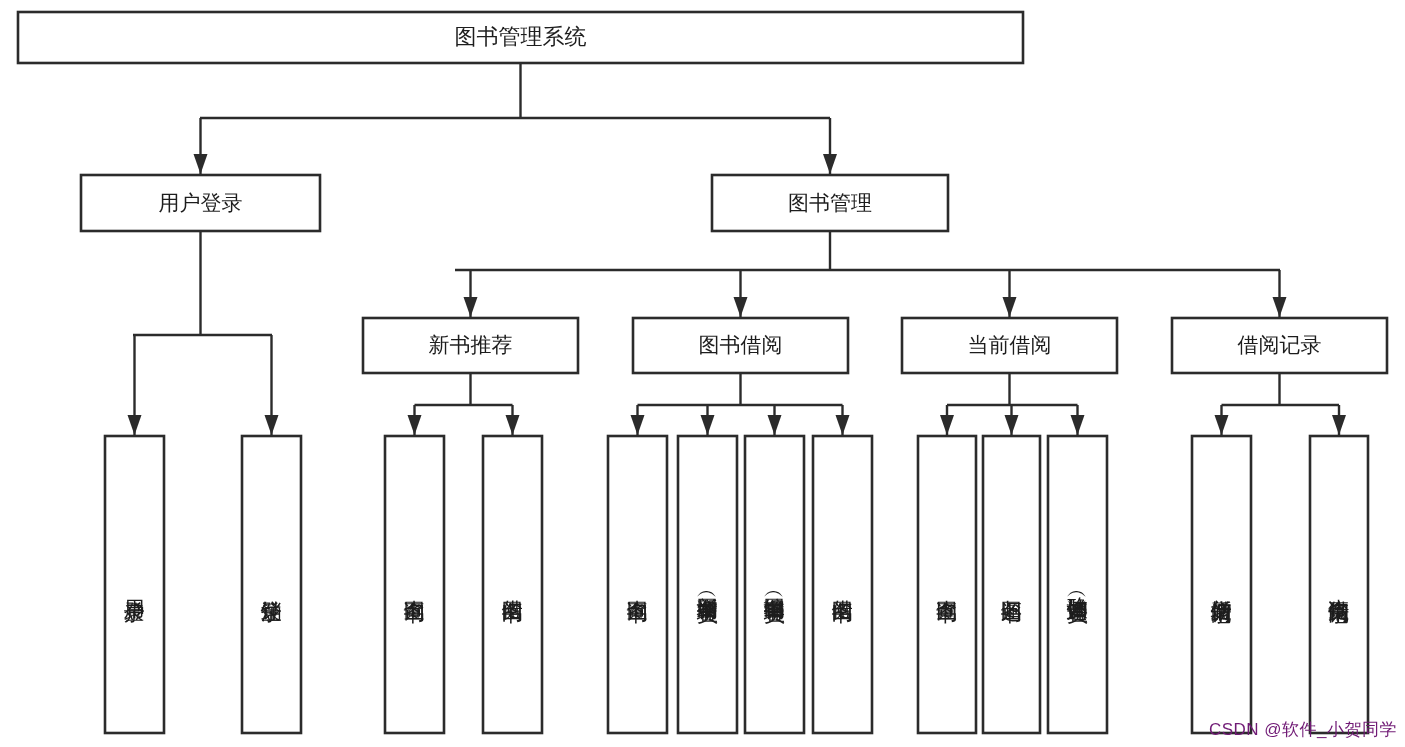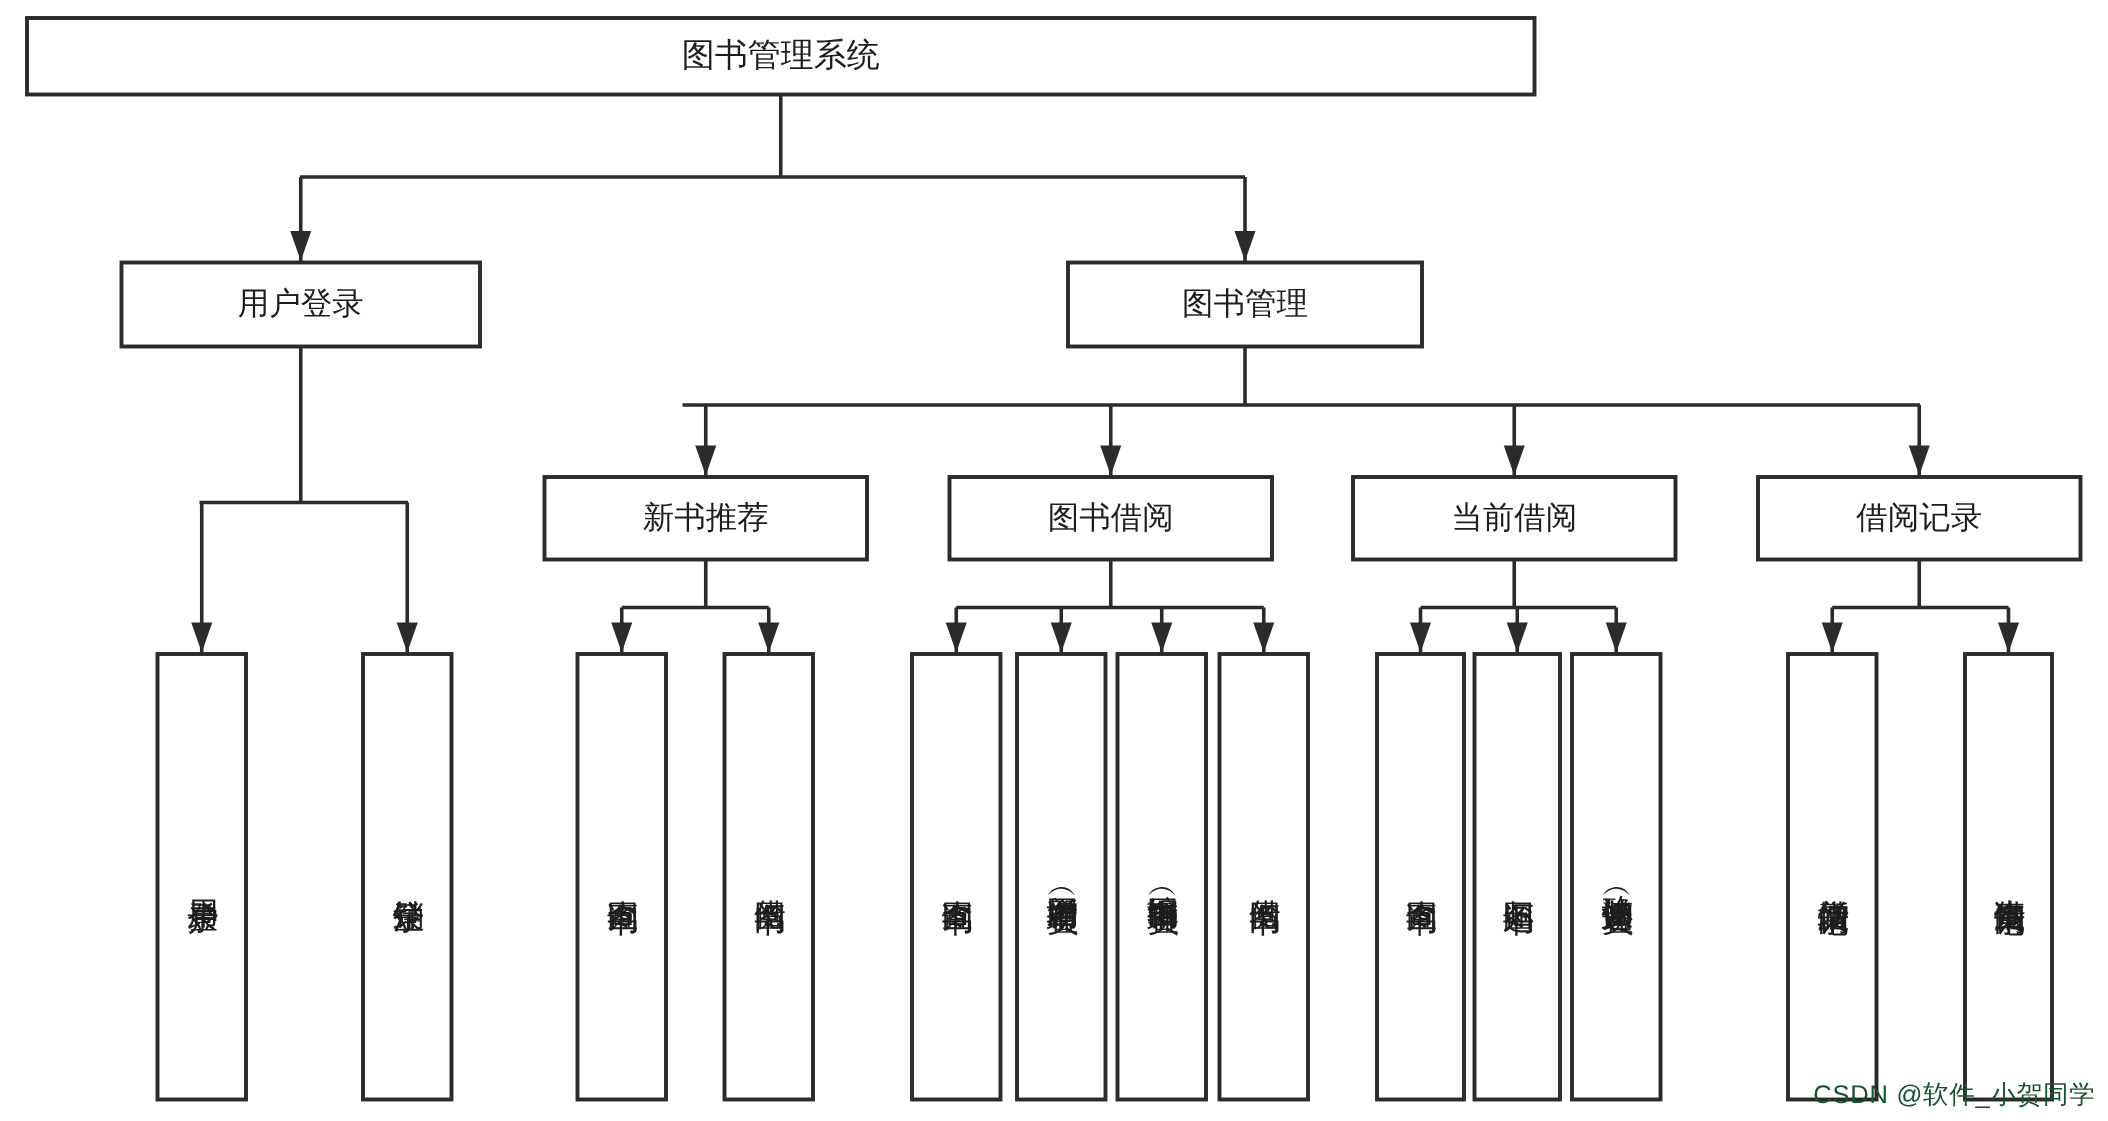--- a/index.html
+++ b/index.html
@@ -74,21 +74,21 @@
     text-orientation: upright;
     letter-spacing: 1px;
     white-space: nowrap;
   }
   .watermark {
     position: absolute;
     right: 8px;
     bottom: 6px;
     font-family: "Liberation Sans", "DejaVu Sans", sans-serif;
     font-size: 17px;
-    color: #14532d;
+    color: #701a75;
     letter-spacing: 0.5px;
     user-select: none;
   }
 </style>
 </head>
 <body>
 
 <div id="diagram-root">
 
   <svg class="diagram-canvas" viewBox="0 0 1405 747">

